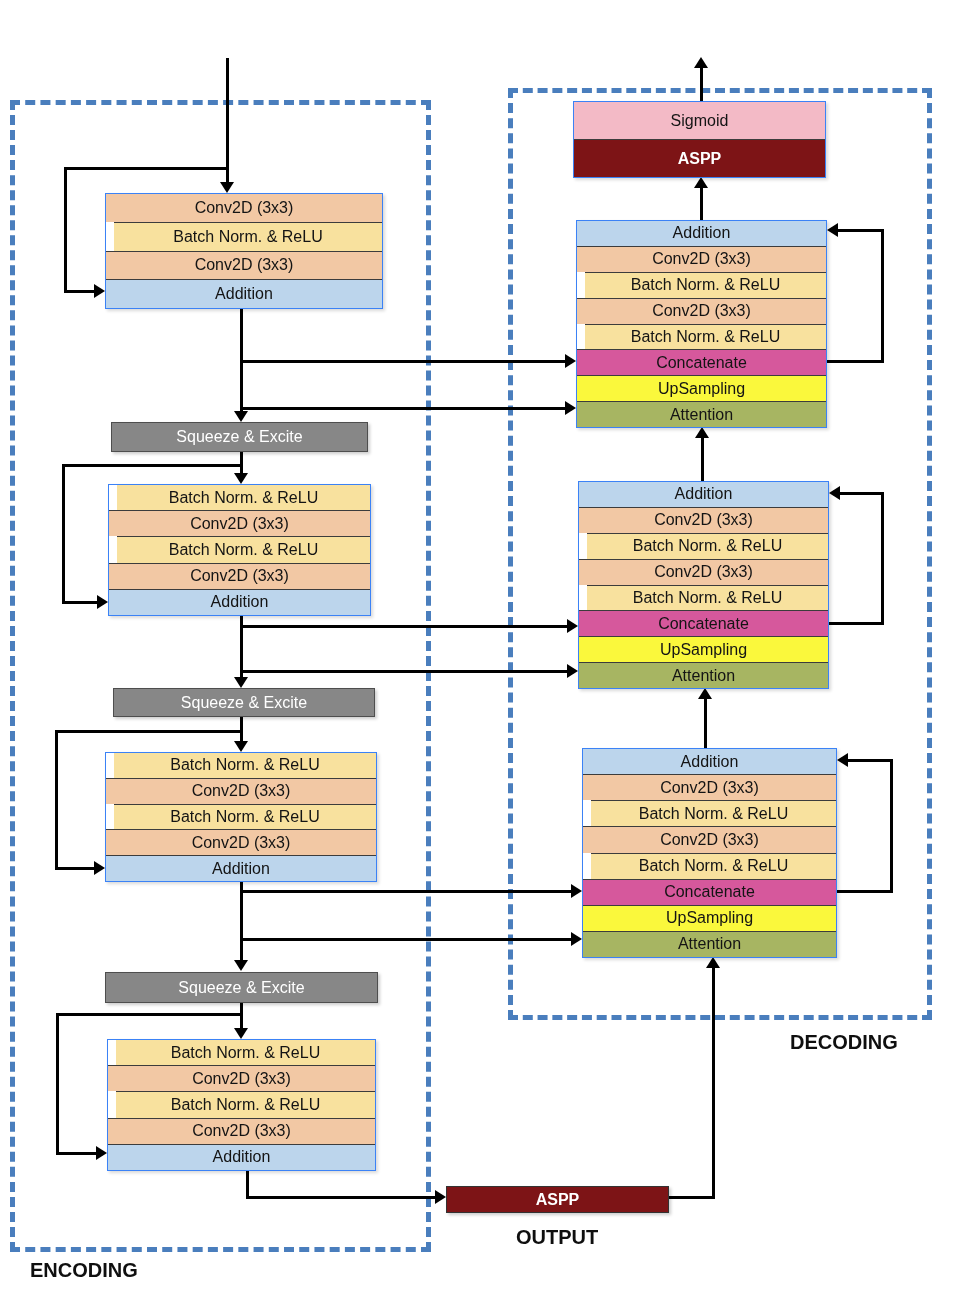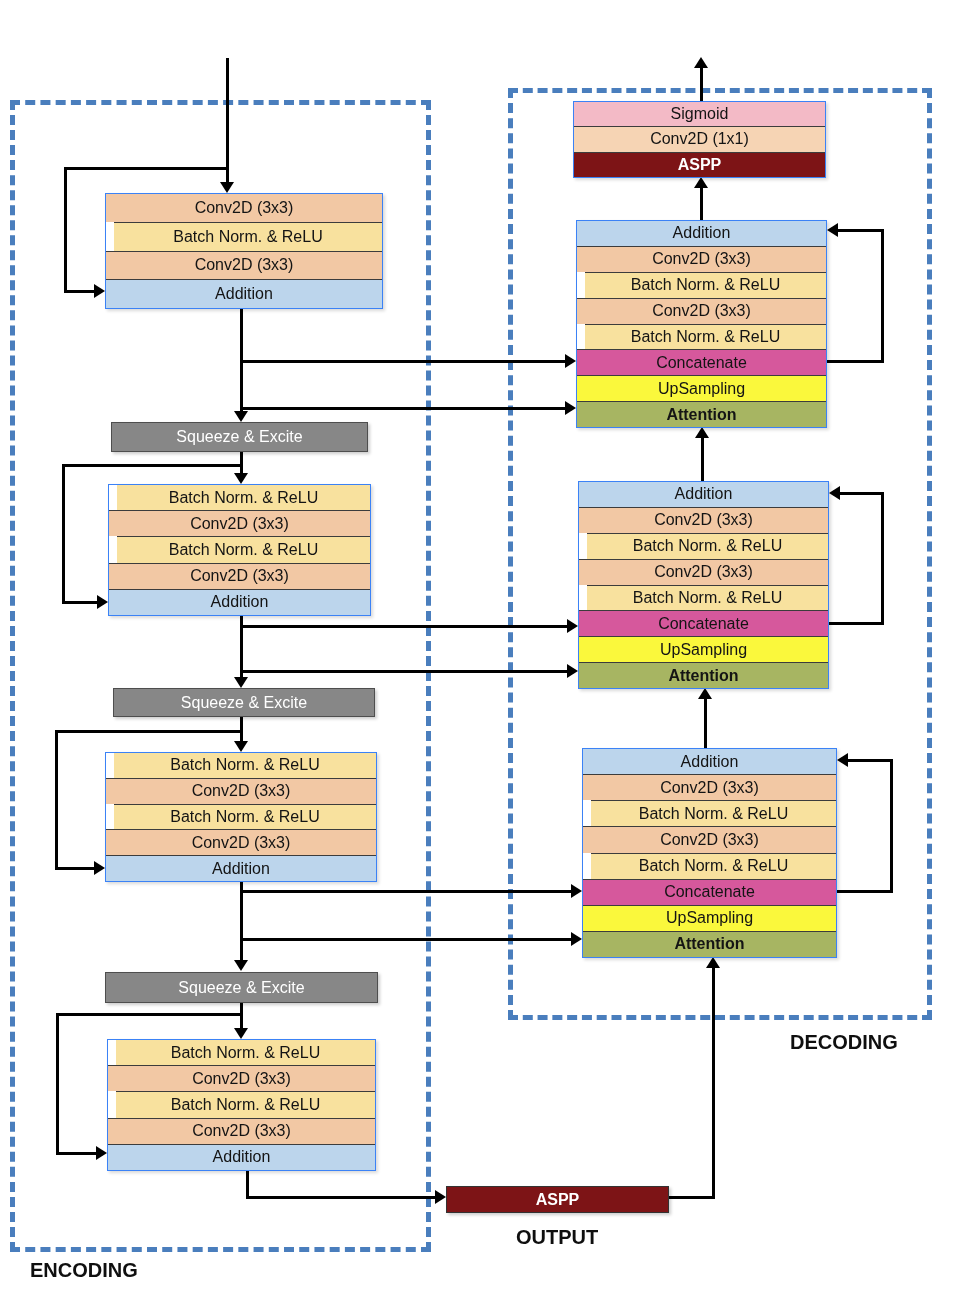--- a/index.html
+++ b/index.html
@@ -11,21 +11,21 @@
   .block{position:absolute;display:flex;flex-direction:column;z-index:3;border:1px solid #3b82f6;
          box-shadow:2px 2px 3px rgba(0,0,0,.15);box-sizing:border-box;background:#fff;}
   .row{flex:1;display:flex;align-items:center;justify-content:center;font-size:16px;color:#141414;
        border-top:1px solid #3c3c3c;white-space:nowrap;}
   .row:first-child{border-top:none;}
   .t-conv{background:var(--c-conv);}
   .t-bn{background:var(--c-bn);margin-left:8px;}
   .t-add{background:var(--c-add);}
   .t-concat{background:var(--c-concat);}
   .t-up{background:var(--c-up);text-align:center;}
-  .t-attn{background:var(--c-attn);font-weight:bold;}
+  .t-attn{background:var(--c-attn);}
   .t-sigmoid{background:var(--c-sigmoid);}
   .t-conv1x1{background:var(--c-conv1x1);}
   .t-aspp{background:var(--c-aspp);color:#ffffff;font-weight:bold;}
 
   .se{position:absolute;z-index:3;background:var(--c-se);border:1px solid #4e4e4e;display:flex;
       align-items:center;justify-content:center;font-size:16px;color:#ffffff;
       box-shadow:2px 2px 3px rgba(0,0,0,.2);box-sizing:border-box;}
   .bridgebox{position:absolute;z-index:3;background:var(--c-aspp);color:#ffffff;font-weight:bold;
       display:flex;align-items:center;justify-content:center;font-size:16px;border:1px solid #333;
       box-shadow:2px 2px 3px rgba(0,0,0,.2);box-sizing:border-box;}
@@ -119,21 +119,20 @@
       <div class="row t-bn">Batch Norm. &amp; ReLU</div>
       <div class="row t-conv">Conv2D (3x3)</div>
       <div class="row t-bn">Batch Norm. &amp; ReLU</div>
       <div class="row t-concat">Concatenate</div>
       <div class="row t-up">UpSampling</div>
       <div class="row t-attn">Attention</div>
     </div>
 
   <div class="block" style="left:573px;top:101px;width:253px;height:77px;">
       <div class="row t-sigmoid">Sigmoid</div>
-      <div class="row t-conv1x1">Conv2D (1x1)</div>
       <div class="row t-aspp">ASPP</div>
     </div>
 
   <div class="bridgebox" style="left:446px;top:1186px;width:223px;height:27px;">
     <span>ASPP</span>
   </div>
 
   <div>
     <div class="vl" style="left:226px;top:58px;height:126px;"></div>
     <div class="ah ah-d" style="left:220px;top:182px;"></div>

